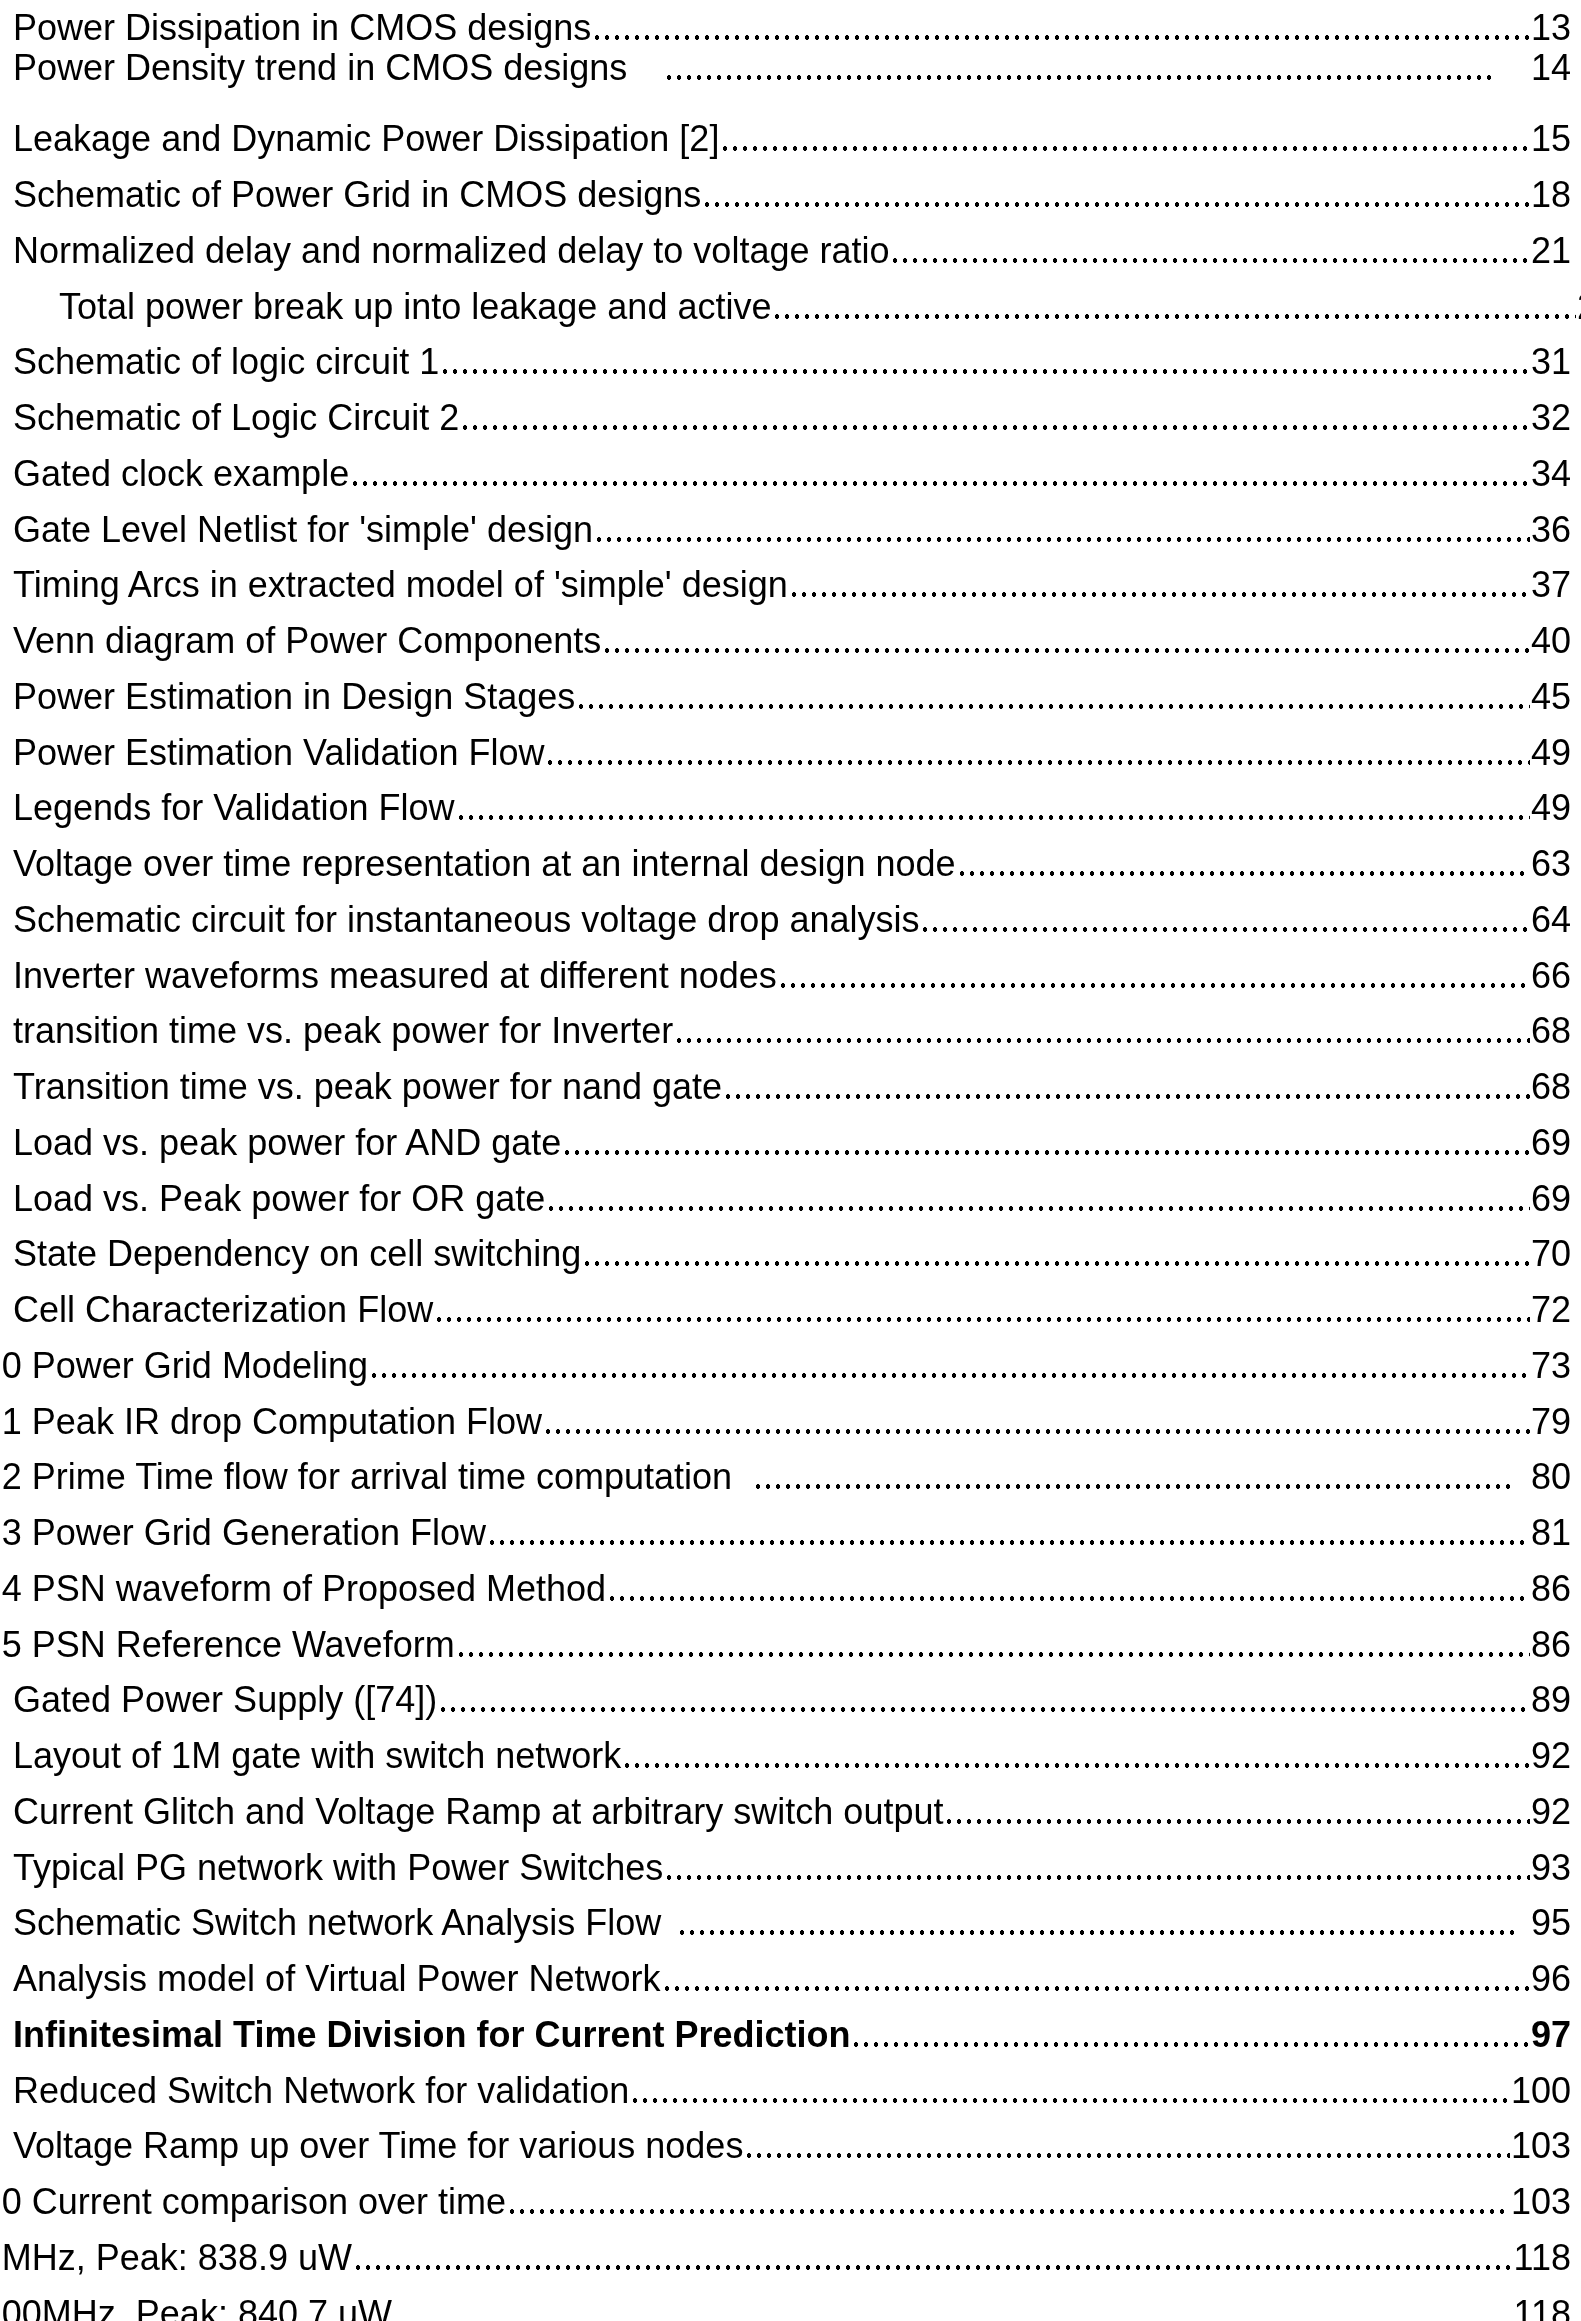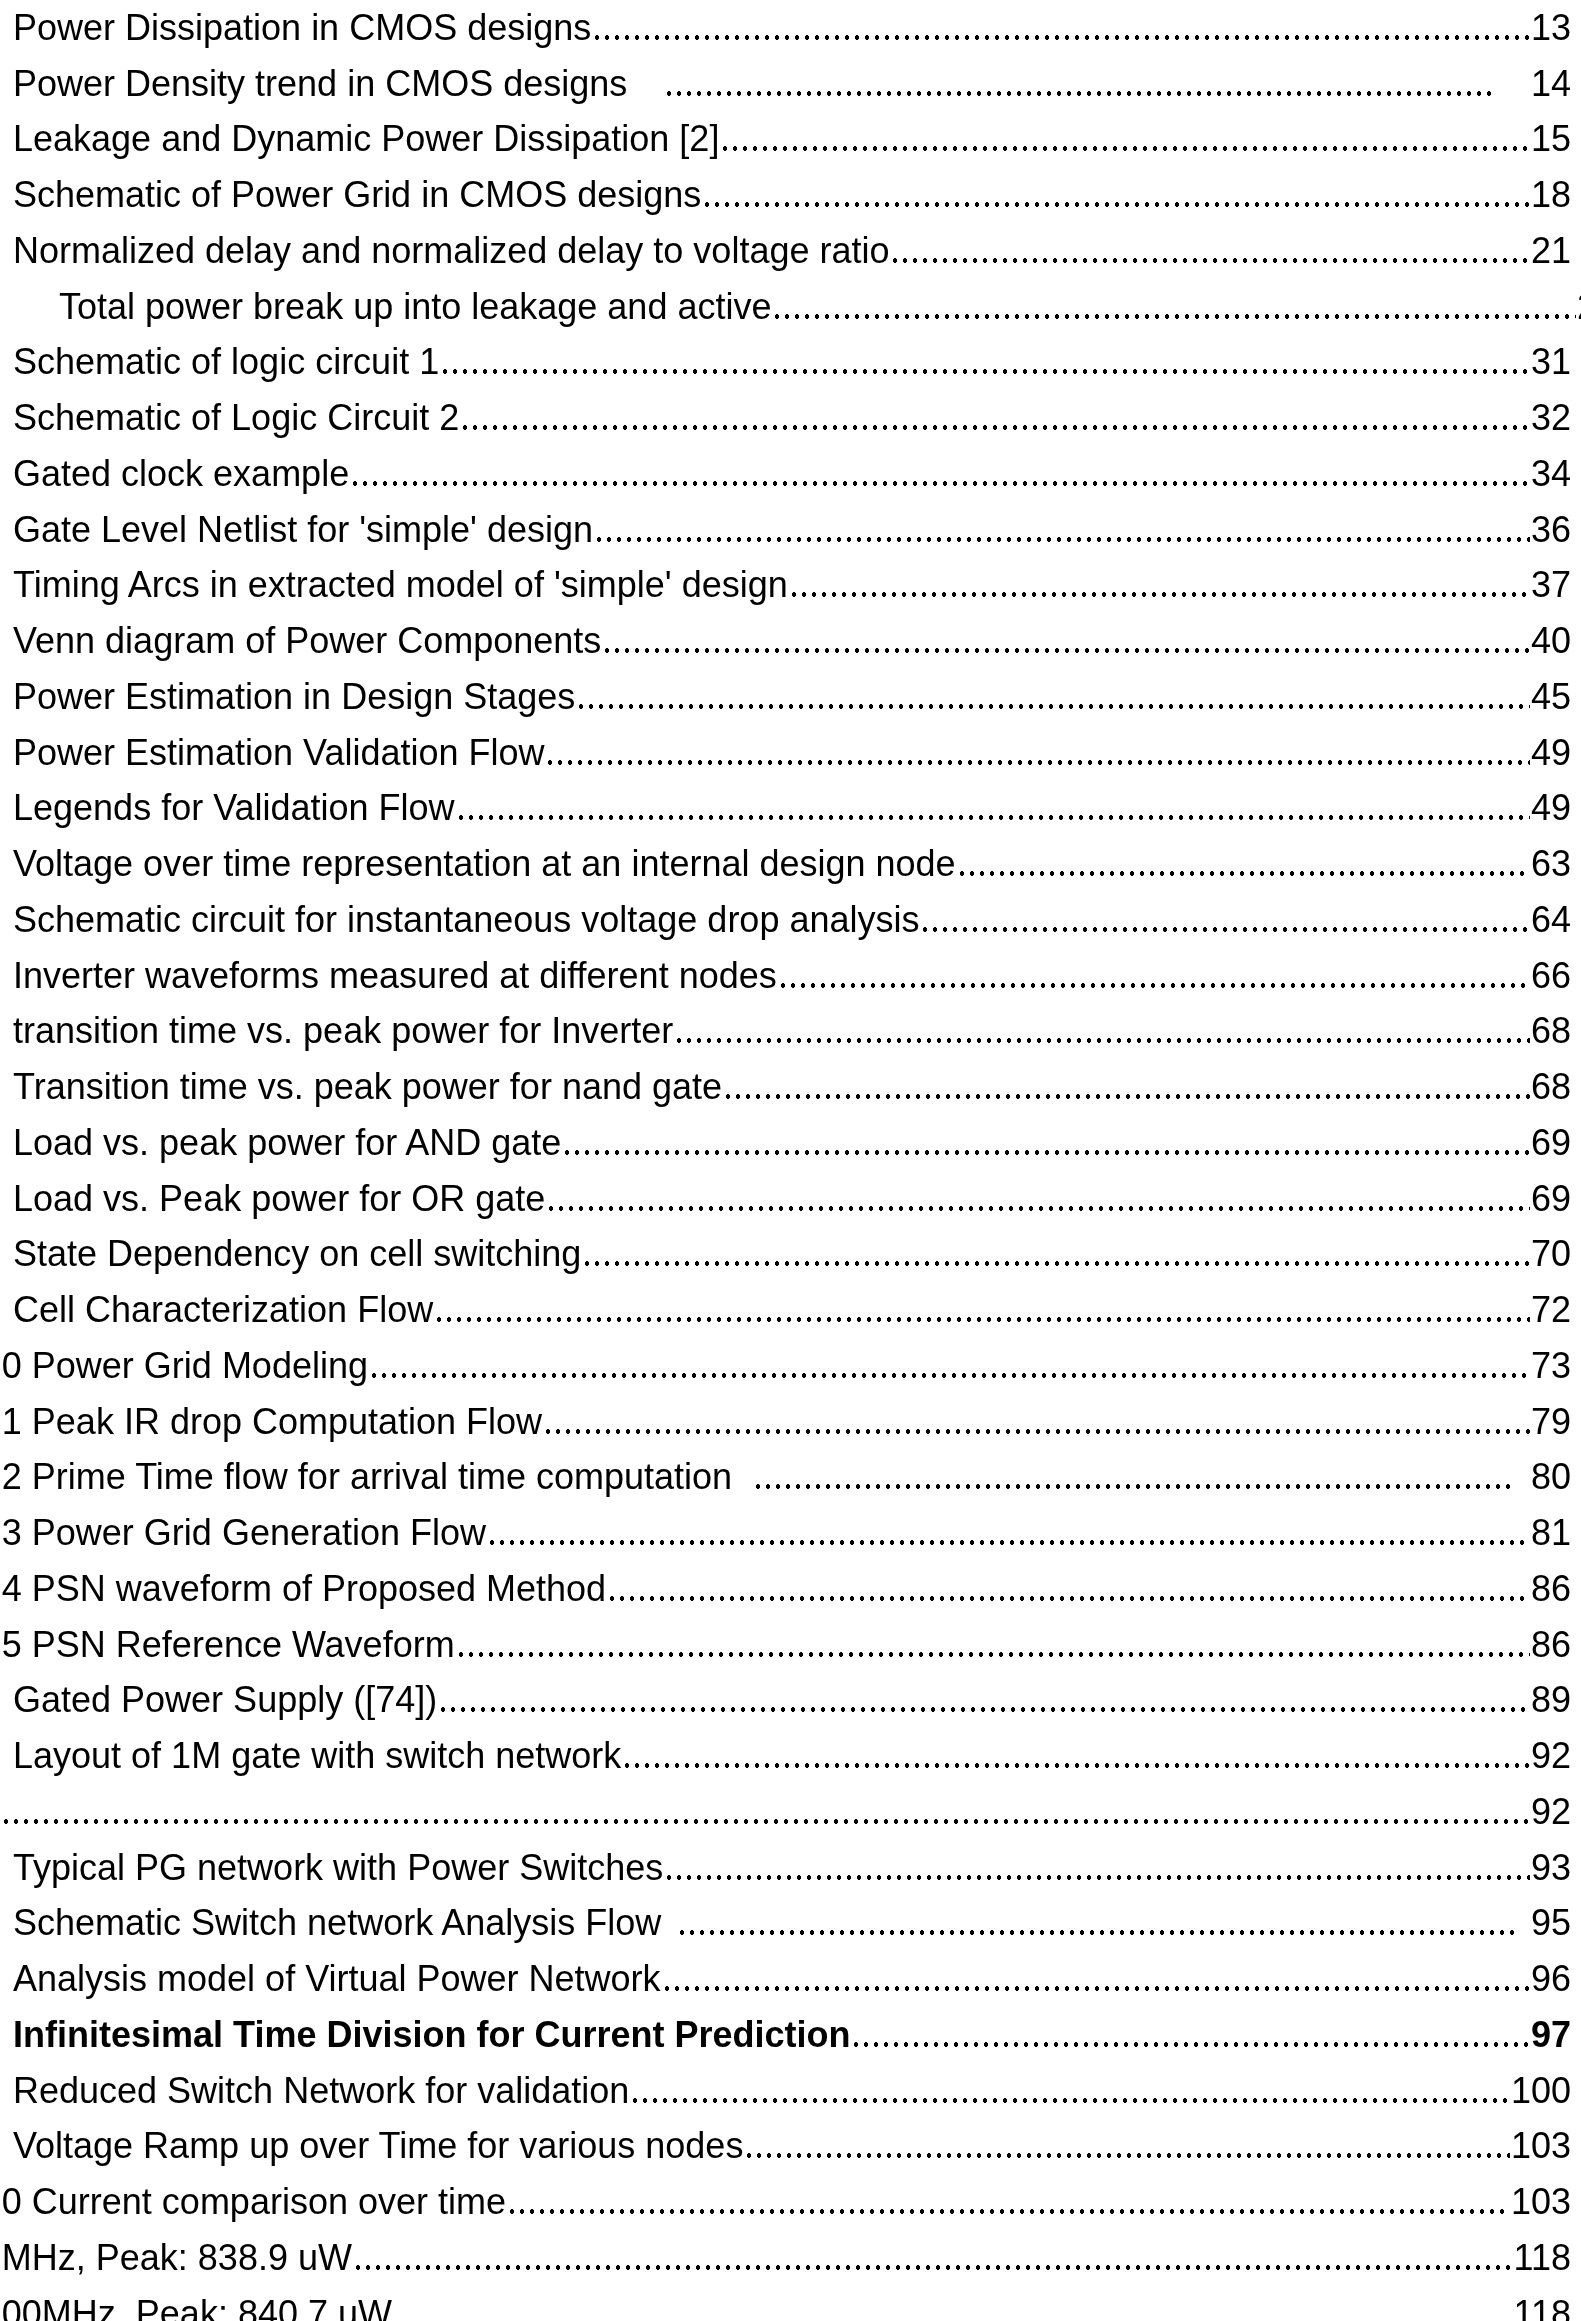--- a/index.html
+++ b/index.html
@@ -58,21 +58,21 @@
 </style>
 </head>
 <body>
 
 <div class="toc" id="toc">
     <div class="toc-row" style="top: 0px;">
     <span class="toc-title">Power Dissipation in CMOS designs</span>
     <span class="toc-leader"></span>
     <span class="toc-page">13</span>
   </div>
-    <div class="toc-row" style="top: 56px; gap: 36px;">
+    <div class="toc-row" style="top: 40px; gap: 36px;">
     <span class="toc-title">Power Density trend in CMOS designs</span>
     <span class="toc-leader"></span>
     <span class="toc-page">14</span>
   </div>
     <div class="toc-row" style="top: 111px;">
     <span class="toc-title">Leakage and Dynamic Power Dissipation [2]</span>
     <span class="toc-leader"></span>
     <span class="toc-page">15</span>
   </div>
     <div class="toc-row" style="top: 167px;">
@@ -214,20 +214,21 @@
     <span class="toc-title">Gated Power Supply ([74])</span>
     <span class="toc-leader"></span>
     <span class="toc-page">89</span>
   </div>
     <div class="toc-row" style="top: 1728px;">
     <span class="toc-title">Layout of 1M gate with switch network</span>
     <span class="toc-leader"></span>
     <span class="toc-page">92</span>
   </div>
     <div class="toc-row" style="top: 1784px;">
+    <span class="toc-title">Current Glitch and Voltage Ramp at arbitrary switch output</span>
     <span class="toc-leader"></span>
     <span class="toc-page">92</span>
   </div>
     <div class="toc-row" style="top: 1840px; justify-content: center;">
     <span class="toc-title">Typical PG network with Power Switches</span>
     <span class="toc-leader"></span>
     <span class="toc-page">93</span>
   </div>
     <div class="toc-row" style="top: 1895px; gap: 15px;">
     <span class="toc-title">Schematic Switch network Analysis Flow</span>

